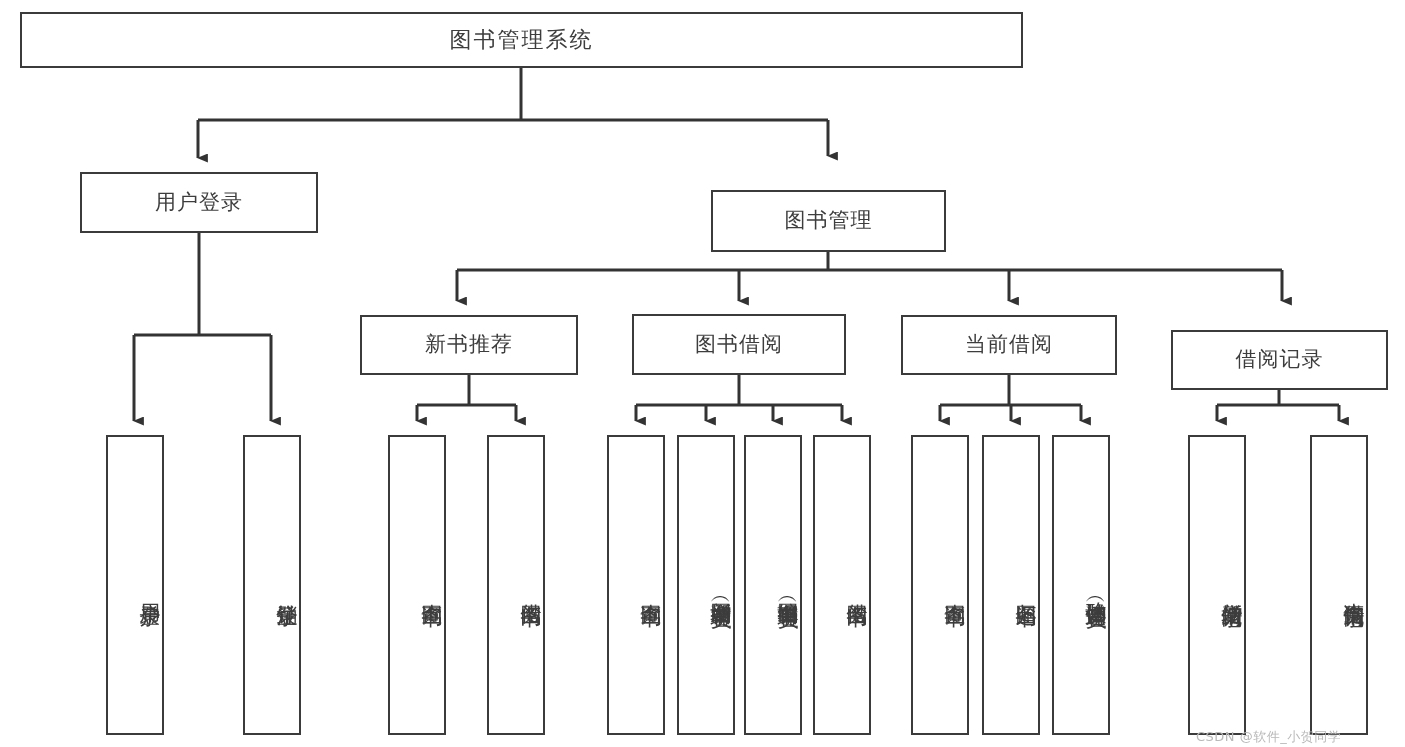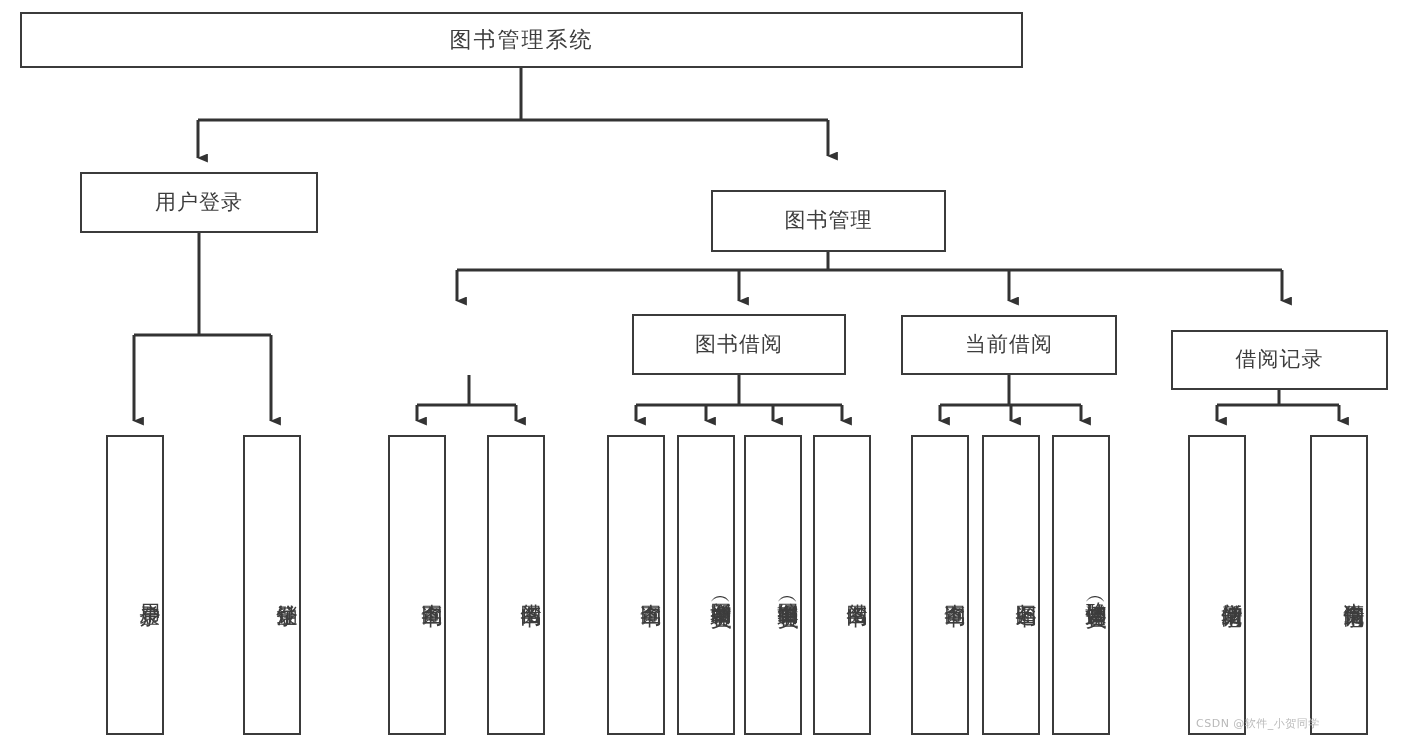--- a/index.html
+++ b/index.html
@@ -51,25 +51,26 @@
     align-items:flex-start;
     justify-content:center;
   }
   .node.leaf span{
     writing-mode:vertical-rl;
     text-orientation:upright;
     display:block;
   }
   .watermark{
     position:absolute;
-    font-size:11px;
+    font-size:13px;
     color:#b9b9b9;
     letter-spacing:0.5px;
     white-space:nowrap;
     user-select:none;
+    margin-top:12px;
   }
 </style>
 </head>
 <body>
 
 <div id="canvas">
 
   <svg id="edges" viewBox="0 0 1405 747" xmlns="http://www.w3.org/2000/svg">
     <defs>
       <marker id="arrow" viewBox="0 0 10 12" refX="5" refY="11" markerWidth="9" markerHeight="11" orient="auto-start-reverse" markerUnits="userSpaceOnUse">
@@ -124,20 +125,23 @@
     <span>图书管理系统</span>
   </div>
 
   <div class="node h" style="left:80px;top:172px;width:238px;height:61px;">
     <span>用户登录</span>
   </div>
   <div class="node h" style="left:711px;top:170px;width:235px;height:62px;margin-top:20px;">
     <span>图书管理</span>
   </div>
 
+  <div class="node h" style="left:360px;top:315px;width:218px;height:60px;">
+    <span>新书推荐</span>
+  </div>
   <div class="node h" style="left:632px;top:314px;width:214px;height:61px;justify-content:center;">
     <span>图书借阅</span>
   </div>
   <div class="node h" style="left:901px;top:315px;width:216px;height:60px;">
     <span>当前借阅</span>
   </div>
   <div class="node h" style="left:1171px;top:330px;width:217px;height:60px;">
     <span>借阅记录</span>
   </div>
 

